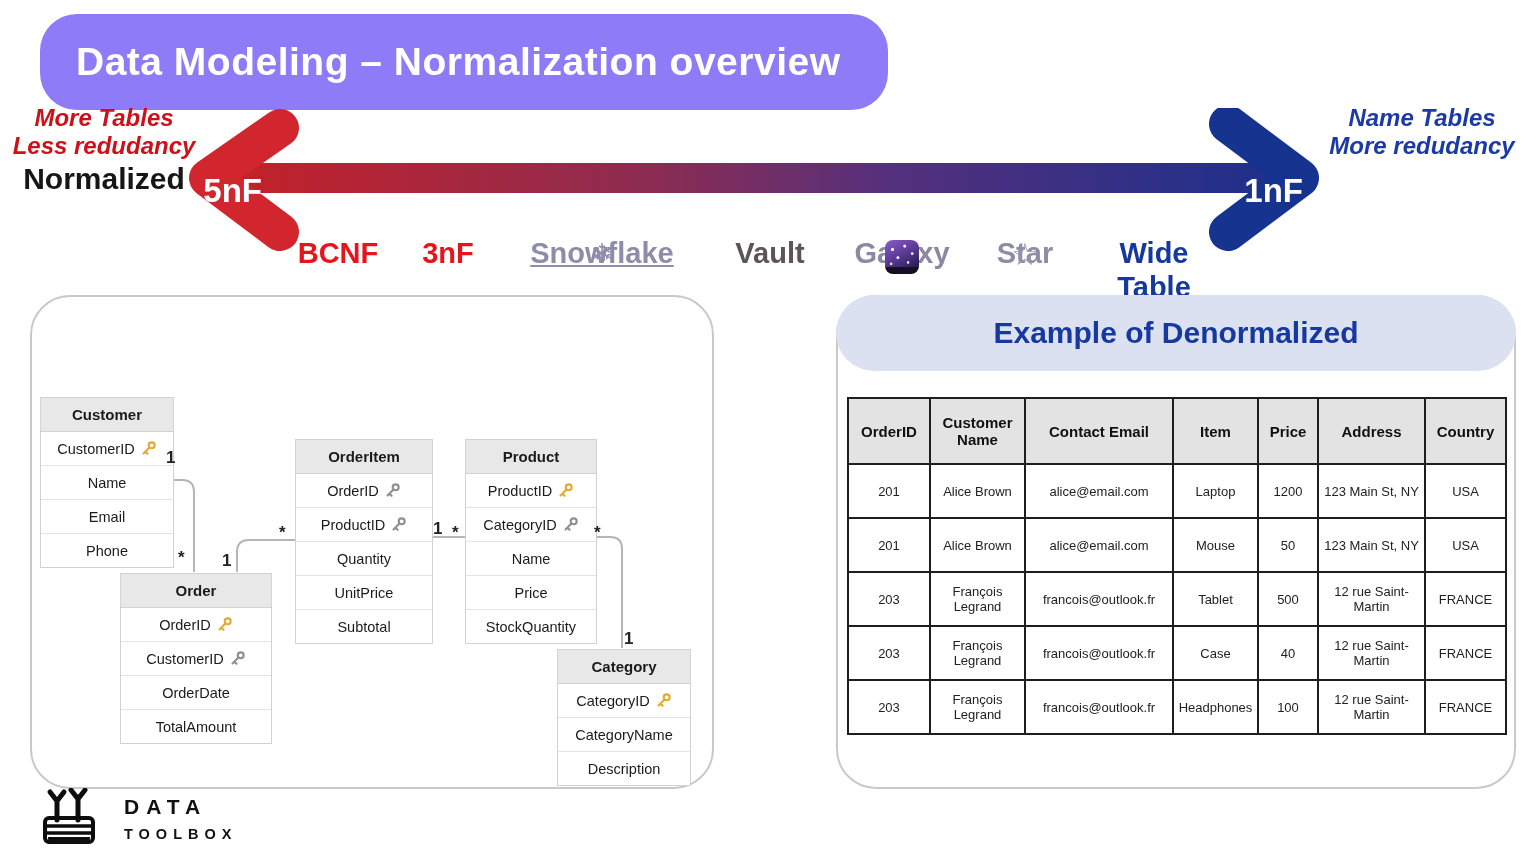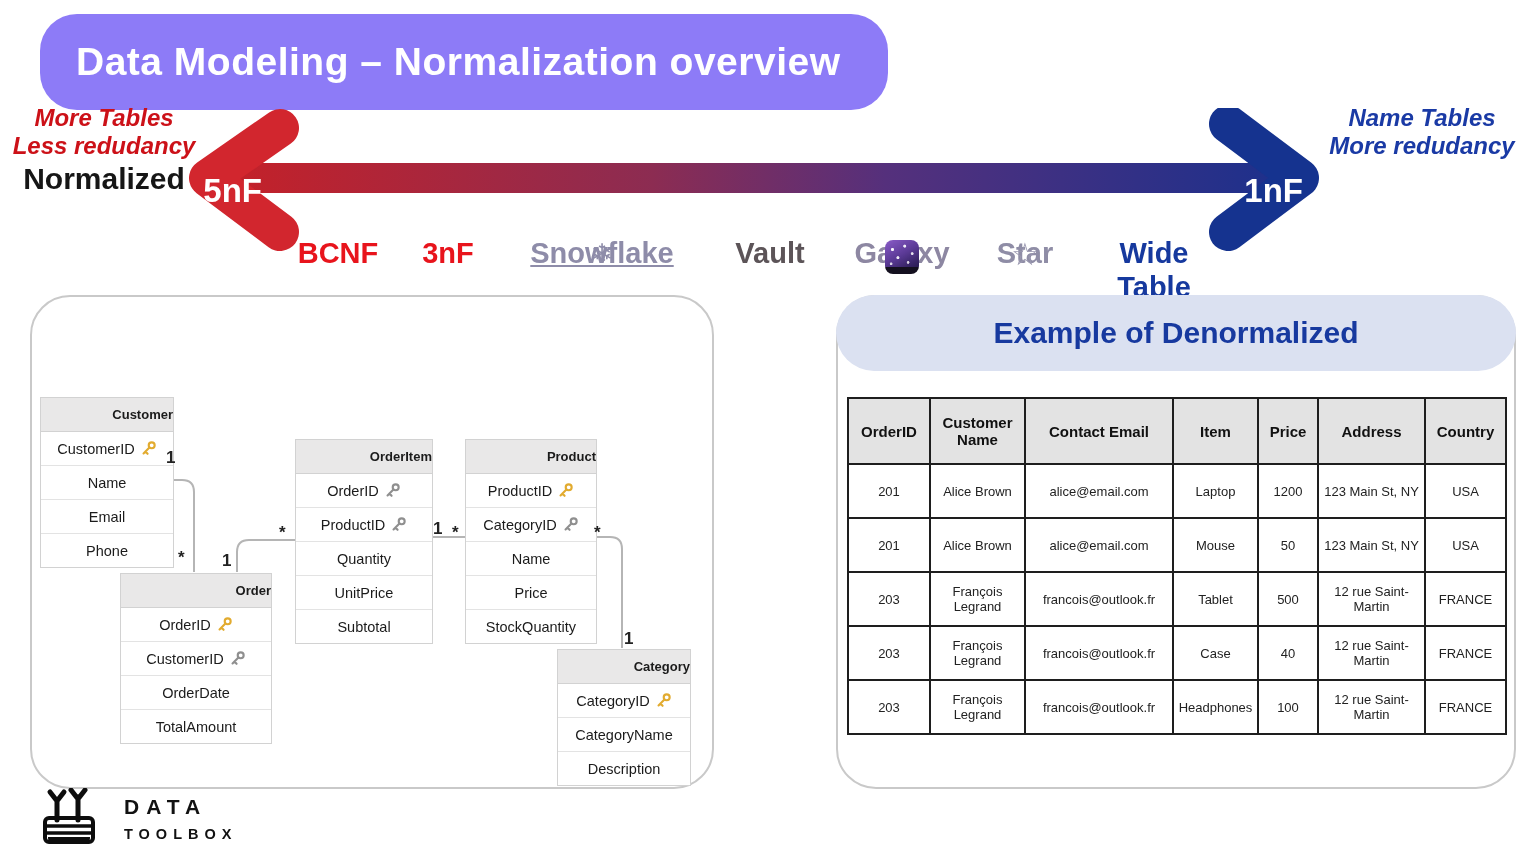--- a/index.html
+++ b/index.html
@@ -56,21 +56,21 @@
   .panel-left .panel-header{width:684px;background:#f8d8da;color:#cf0a10;}
   .panel-right{left:836px;top:295px;width:676px;height:490px;}
   .panel-right .panel-header{width:680px;background:#dbe1f1;color:#17399f;}
 
   
   .entity{
     position:absolute;background:#fff;border:1px solid #d2d2d2;
     font-size:14.5px;color:#1b1b1b;z-index:2;
   }
   .ent-h{
-    height:33px;line-height:33px;text-align:right;font-weight:bold;font-size:13px;
+    height:33px;line-height:33px;text-align:center;font-weight:bold;font-size:15px;
     background:#e9e8e8;border-bottom:1px solid #d2d2d2;
   }
   .ent-r{
     height:33px;border-bottom:1px solid #e3e3e3;
     display:flex;align-items:center;justify-content:center;gap:5px;
   }
   .ent-r:last-child{border-bottom:none;}
   .key{width:17px;height:17px;display:inline-flex;}
   .key svg{width:100%;height:100%;}
   .key-gold{color:#e2ab2f;}

